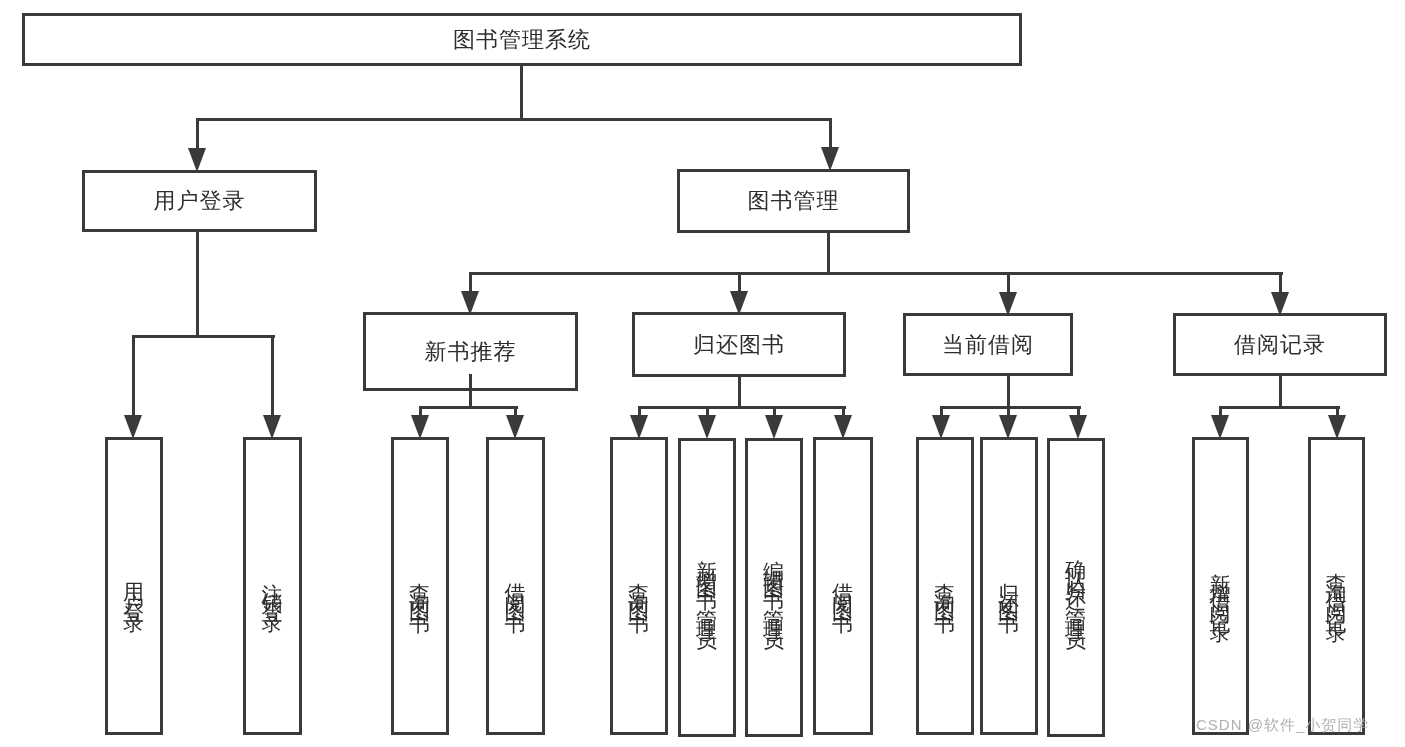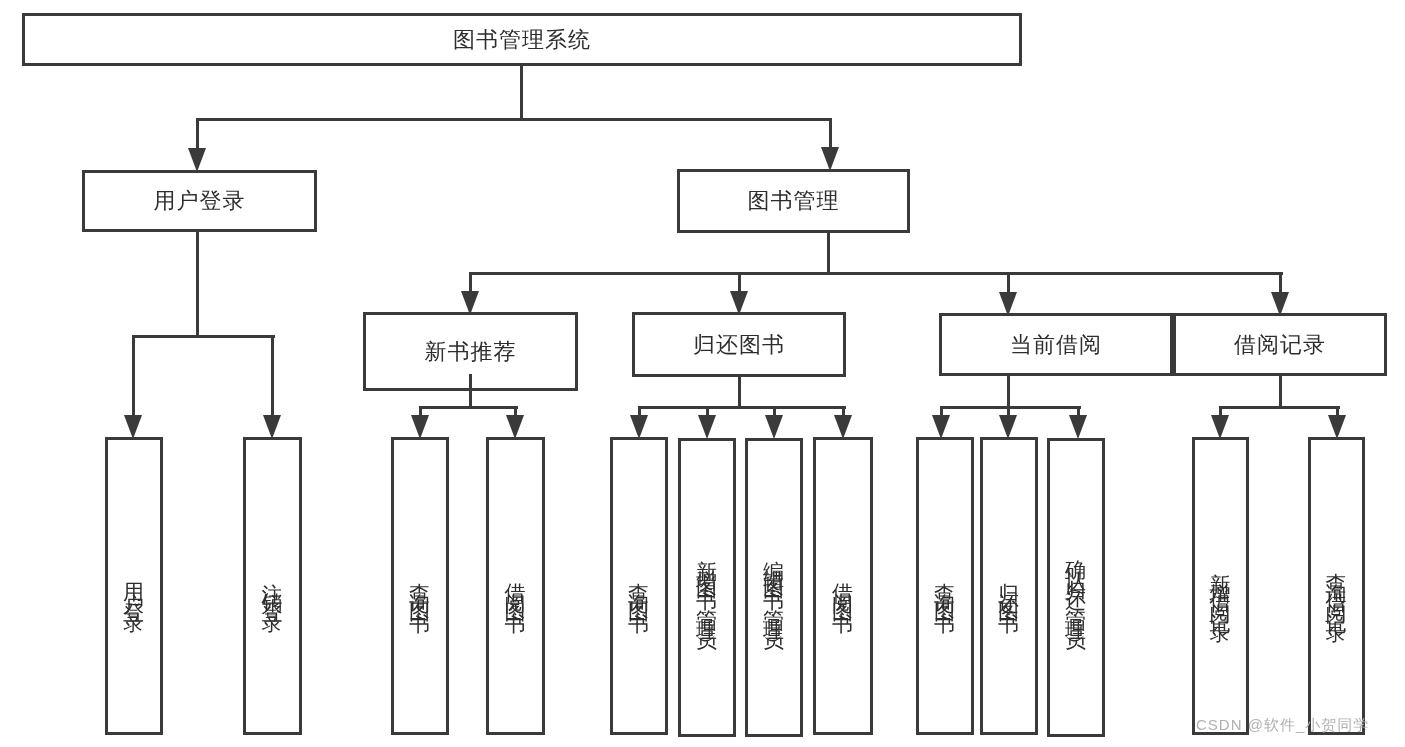--- a/index.html
+++ b/index.html
@@ -91,21 +91,21 @@
       <div class="stem"></div>
       <div class="head"></div>
     </div>
 
   <div class="node" style="left:363px;top:312px;width:215px;height:79px">
     <span>新书推荐</span>
   </div>
   <div class="node" style="left:632px;top:312px;width:214px;height:65px">
     <span>归还图书</span>
   </div>
-  <div class="node" style="left:939px;top:313px;width:234px;height:63px">
+  <div class="node" style="left:903px;top:313px;width:170px;height:63px">
     <span>当前借阅</span>
   </div>
   <div class="node" style="left:1173px;top:313px;width:214px;height:63px">
     <span>借阅记录</span>
   </div>
 
   <div class="vl" style="left:469px;top:374px;height:35px"></div>
   <div class="hl" style="left:419px;top:406px;width:99px"></div>
   <div class="varrow" style="left:411px;top:406px;height:33px">
       <div class="stem"></div>

